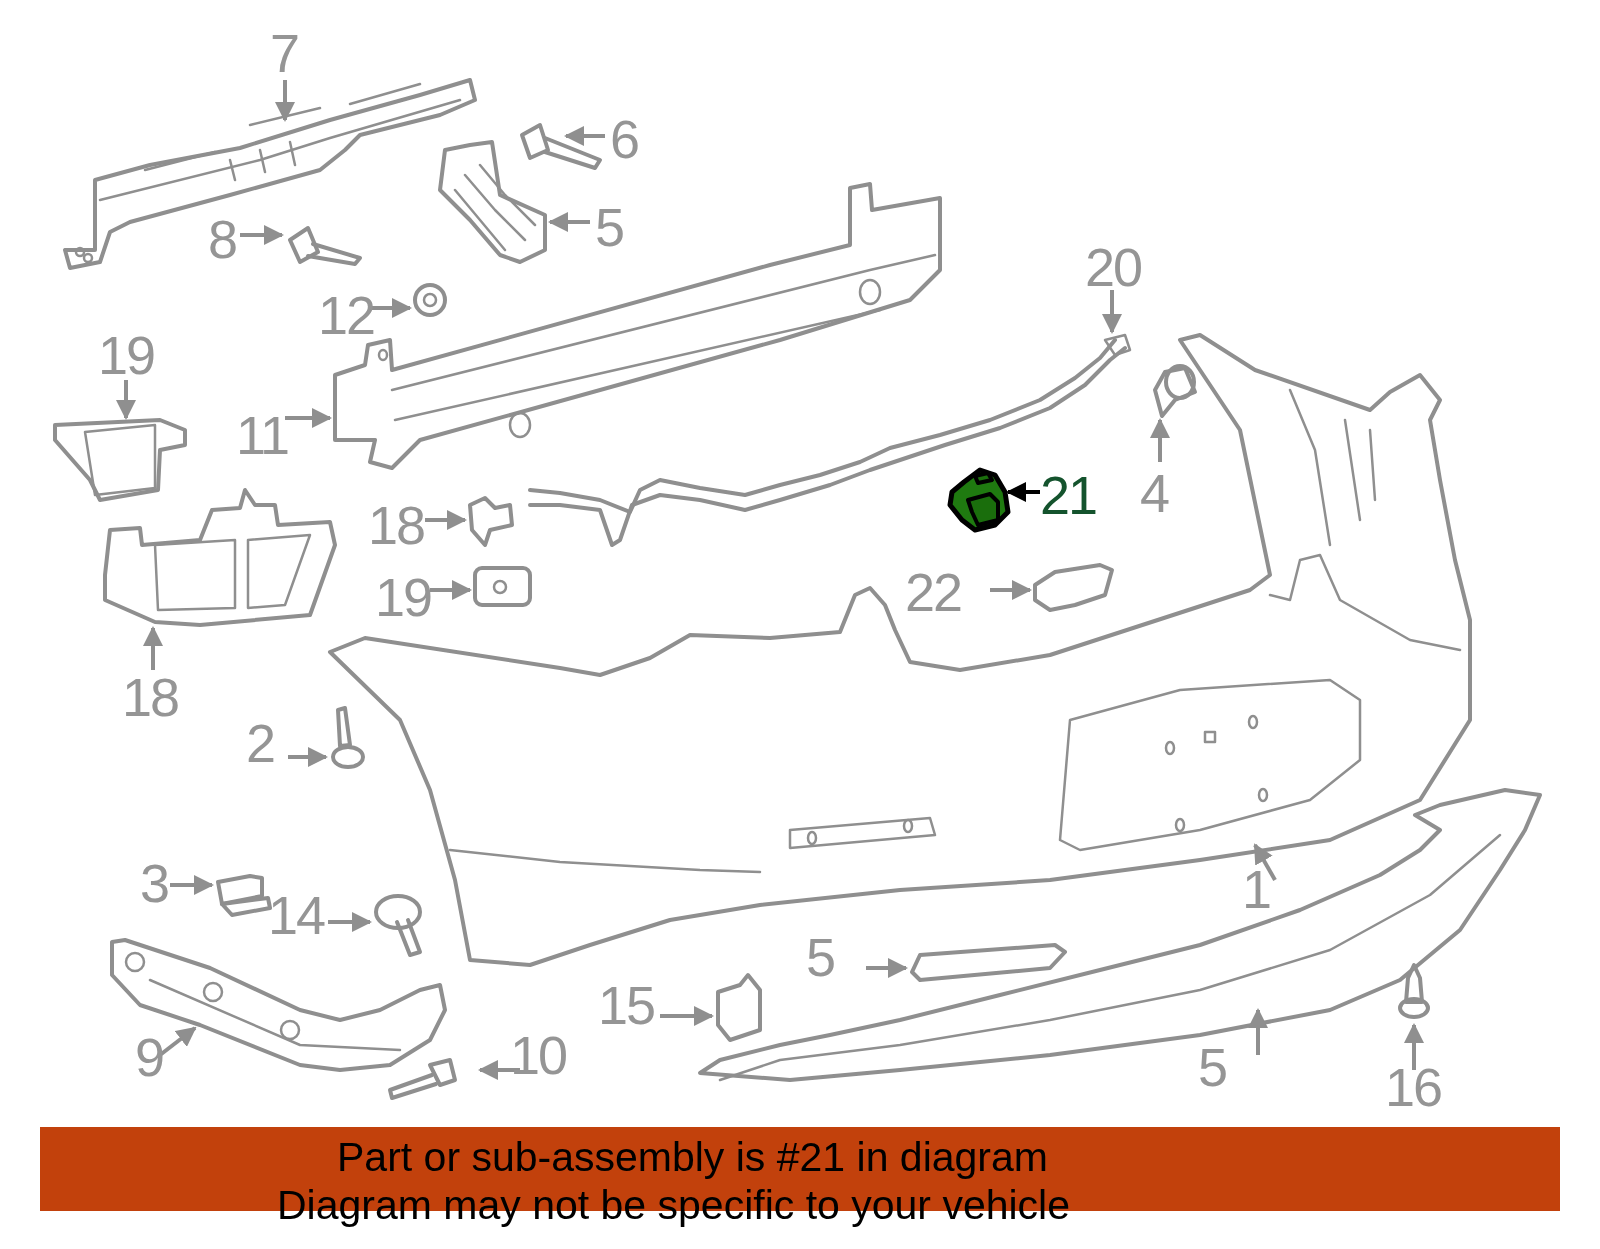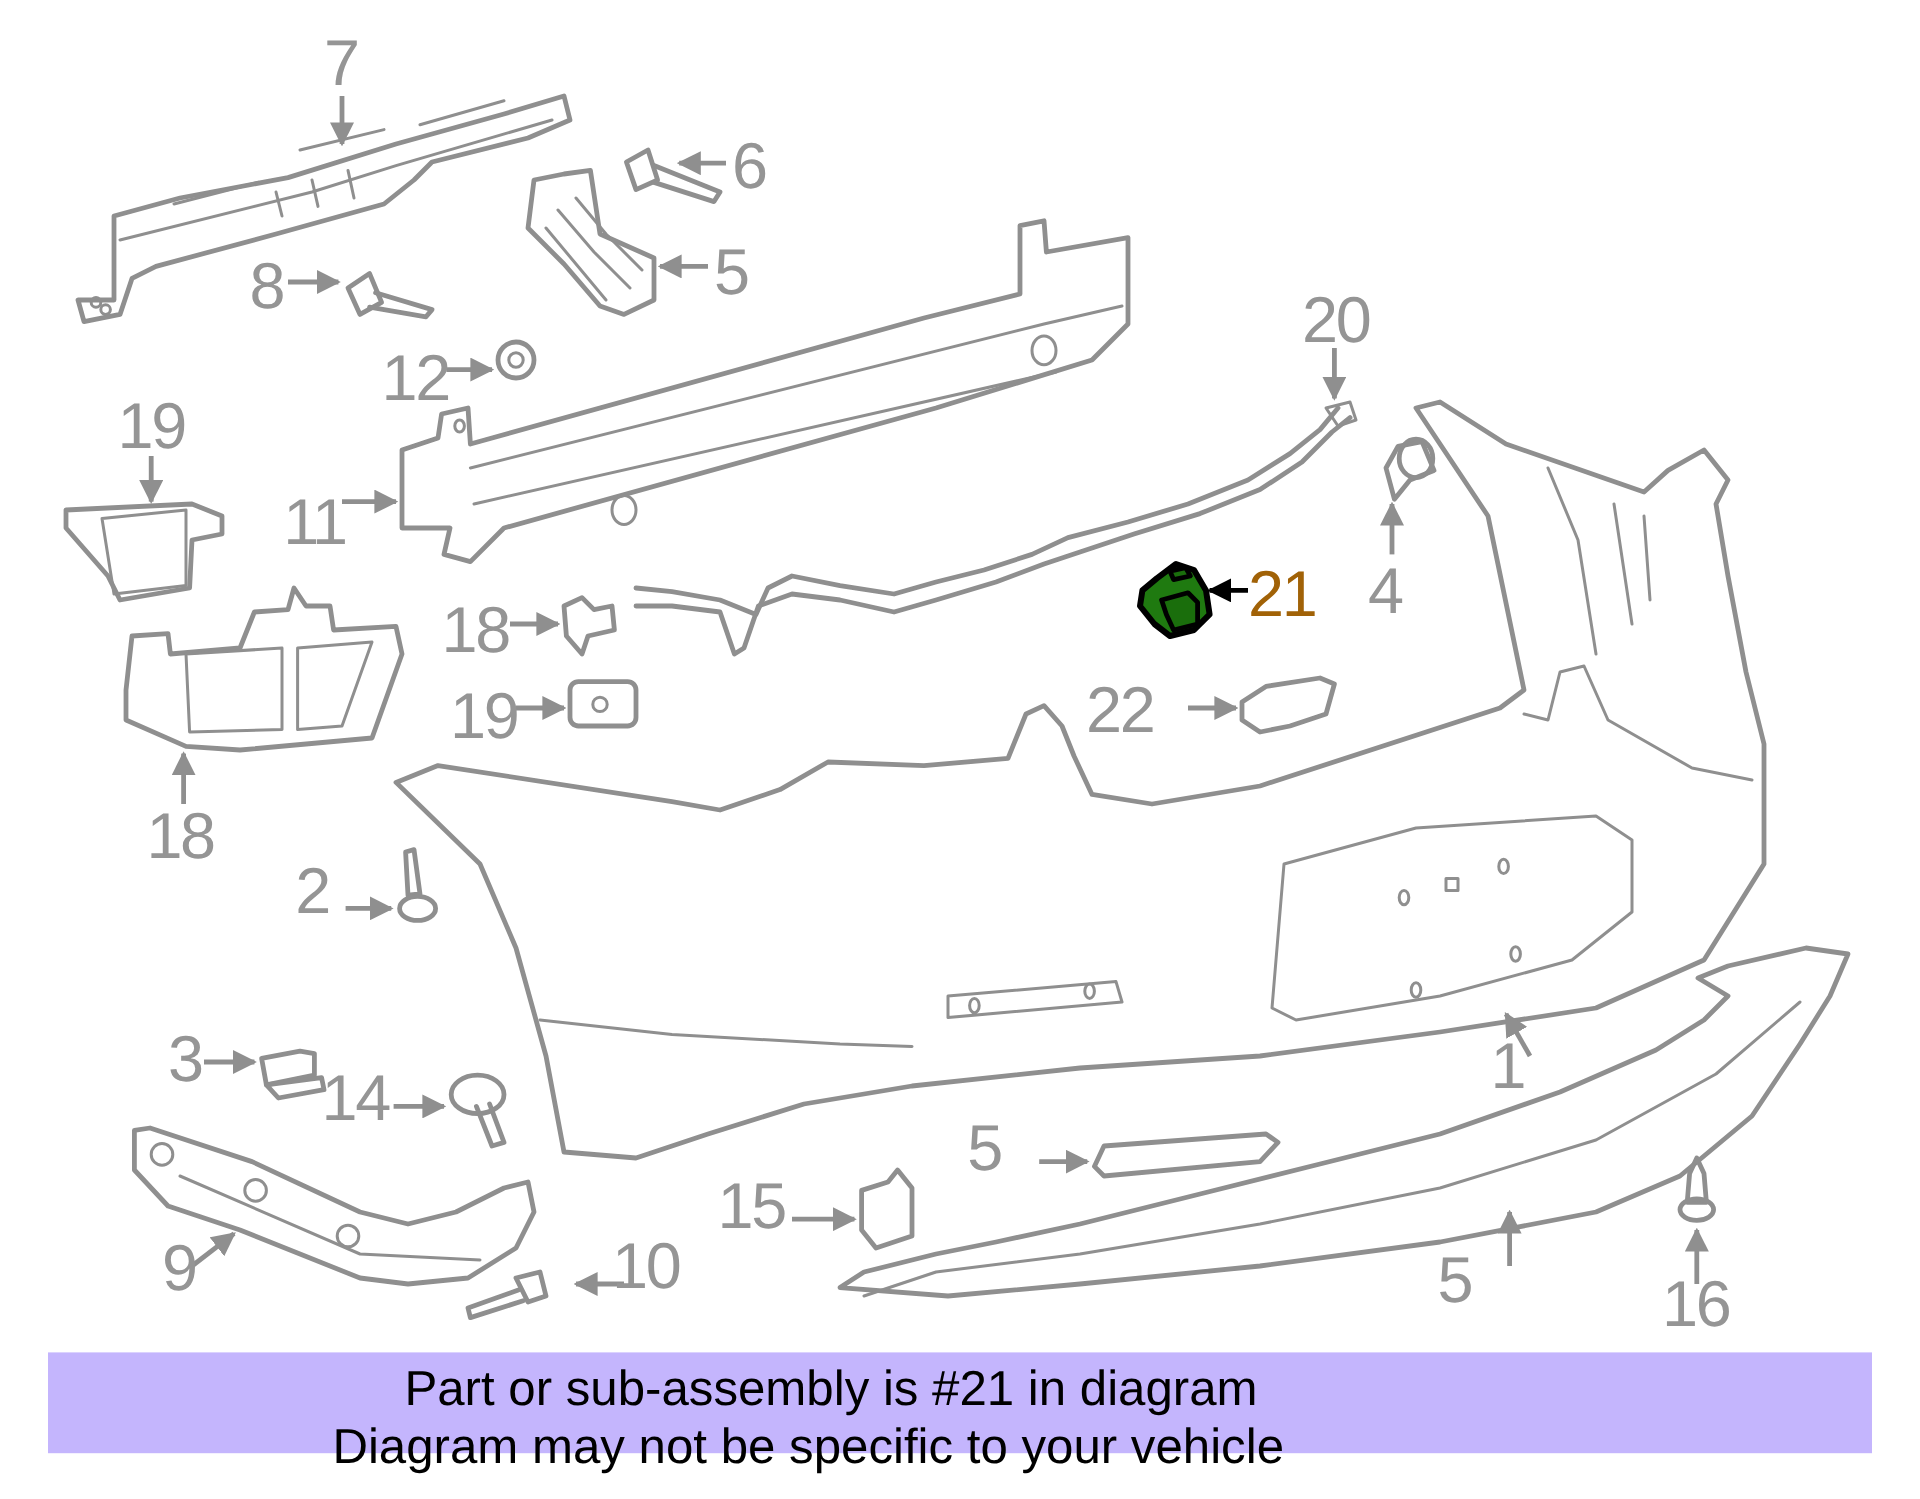--- a/index.html
+++ b/index.html
@@ -3,24 +3,24 @@
 <meta charset="utf-8">
 <style>
   html, body { margin: 0; padding: 0; background: #ffffff; }
   body { width: 1600px; height: 1249px; position: relative; overflow: hidden; font-family: "Liberation Sans", sans-serif; }
   #diagram { position: absolute; left: 0; top: 0; width: 1600px; height: 1249px; }
   .part { fill: none; stroke: #8f8f8f; stroke-width: 4; stroke-linejoin: round; stroke-linecap: round; }
   .thin { fill: none; stroke: #8f8f8f; stroke-width: 2.5; stroke-linejoin: round; stroke-linecap: round; }
   .arrow { stroke: #8f8f8f; stroke-width: 4; fill: none; }
   .arrowhead { fill: #8f8f8f; }
   .callout { position: absolute; font-size: 54px; line-height: 1; color: #959595; font-family: "Liberation Sans", sans-serif; letter-spacing: -2px; }
-  .callout.active { color: #a16207; }
+  .callout.active { color: #14532d; }
   .hl { fill: #1f7a10; stroke: #000; stroke-width: 5; stroke-linejoin: round; }
   .hl2 { fill: #1a6e0c; stroke: #000; stroke-width: 4; stroke-linejoin: round; }
-  #banner { position: absolute; left: 40px; top: 1127px; width: 1520px; height: 84px; background: #c4b5fd; }
+  #banner { position: absolute; left: 40px; top: 1127px; width: 1520px; height: 84px; background: #c2410c; }
   #banner .line { position: absolute; width: 100%; text-align: left; font-size: 41px; color: #000; line-height: 1; }
   #banner .l1 { top: 10px; left: 297px; }
   #banner .l2 { top: 58px; left: 237px; }
 </style>
 </head>
 <body>
 
 <svg id="diagram" viewBox="0 0 1600 1249" xmlns="http://www.w3.org/2000/svg">
   <defs>
     <marker id="ah" viewBox="0 0 10 10" refX="9" refY="5" markerWidth="5" markerHeight="5" orient="auto">

